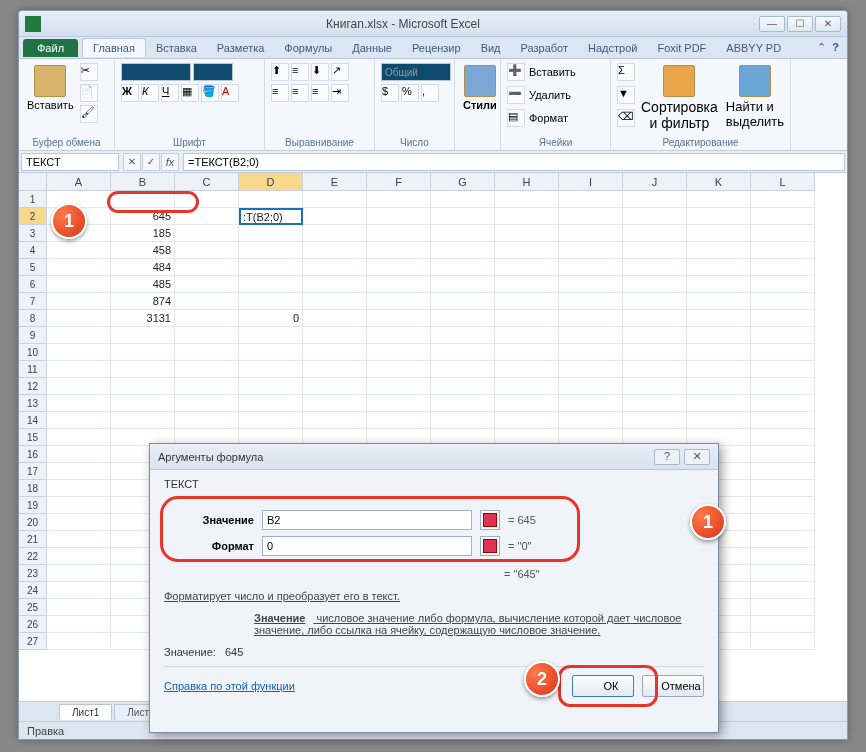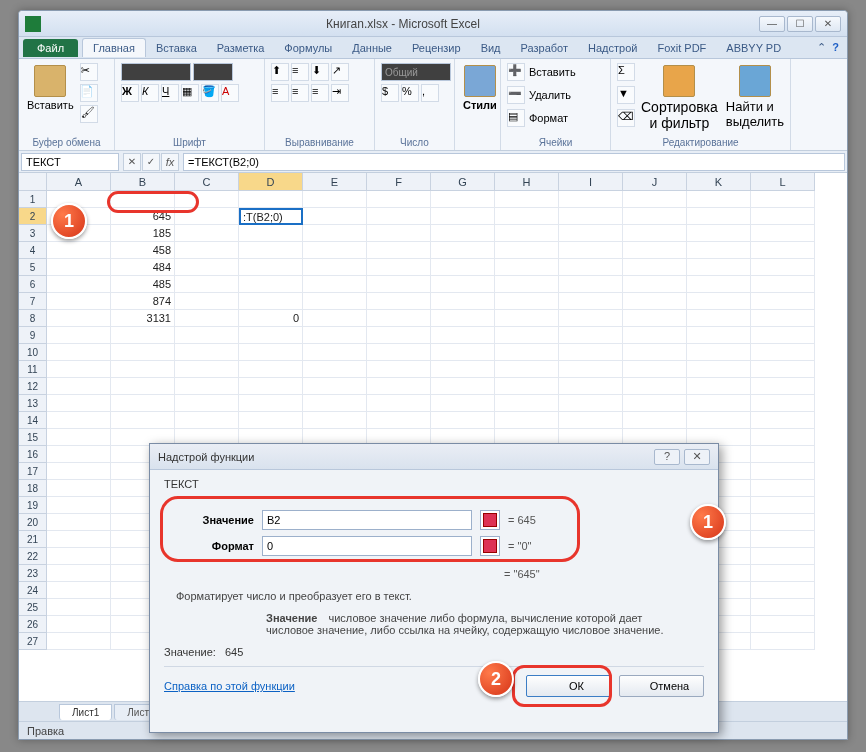--- a/index.html
+++ b/index.html
@@ -16,21 +16,21 @@
 .rtab.active{background:#f4f7fb;border:1px solid #b8c7db;border-bottom:none;border-radius:3px 3px 0 0;}
 .ribbon-tabs .help{margin-left:auto;display:flex;gap:6px;padding-right:8px;color:#3b5a86;}
 .ribbon{height:92px;background:#f4f7fb;border-bottom:1px solid #c3cfde;display:flex;}
 .rgrp{border-right:1px solid #d2dbe7;padding:4px 6px 2px;display:flex;flex-direction:column;justify-content:space-between;}
 .rgrp-label{text-align:center;color:#5a7399;font-size:10px;padding-top:2px;}
 .rgrp-body{display:flex;gap:4px;align-items:flex-start;flex:1;}
 .bigbtn{display:flex;flex-direction:column;align-items:center;gap:2px;padding:2px;}
 .ico{width:18px;height:18px;background:#d9b36b;border:1px solid #b38f4a;border-radius:2px;}
 .ico.big{width:32px;height:32px;}
 .smallcol{display:flex;flex-direction:column;gap:3px;}
-.dd{width:70px;height:18px;border:1px solid #b8c7db;background:#404040;padding:0 3px;color:#999;font-size:10px;display:flex;align-items:center;}
+.dd{width:70px;height:18px;border:1px solid #b8c7db;background:#0c4a6e;padding:0 3px;color:#999;font-size:10px;display:flex;align-items:center;}
 .btnrow{display:flex;gap:2px;}
 .sq{width:18px;height:18px;border:1px solid #d2dbe7;background:#f9fbfd;}
 .namebox-row{height:22px;background:#e8eef6;border-bottom:1px solid #c3cfde;display:flex;align-items:center;padding:0 2px;}
 .namebox{width:98px;height:18px;border:1px solid #b8c7db;background:#fff;padding:0 4px;display:flex;align-items:center;}
 .fx-btns{display:flex;gap:1px;margin:0 4px;}
 .fx-btn{width:18px;height:18px;border:1px solid #c3cfde;background:#f4f7fb;text-align:center;line-height:16px;color:#555;font-size:10px;}
 .formula-bar{flex:1;height:18px;border:1px solid #b8c7db;background:#fff;padding:0 4px;display:flex;align-items:center;}
 .grid-wrap{position:relative;height:520px;overflow:hidden;background:#fff;}
 .col-headers{display:flex;position:absolute;top:0;left:0;height:18px;}
 .rowhdr-corner{width:28px;height:18px;background:#eef2f8;border-right:1px solid #c8d2e0;border-bottom:1px solid #c8d2e0;}
@@ -48,26 +48,26 @@
 .dlg-title .dbtn{width:26px;height:16px;border:1px solid #a8b8ce;background:#eef2f8;text-align:center;line-height:13px;color:#555;border-radius:2px;}
 .dlg-body{padding:8px 14px;}
 .dlg-fn{color:#333;margin-bottom:8px;}
 .args{position:relative;padding:6px 0;}
 .arg-row{display:flex;align-items:center;gap:8px;margin:6px 0;}
 .arg-label{width:90px;text-align:right;font-weight:bold;}
 .arg-input{width:210px;height:20px;border:1px solid #9cb0cb;background:#fff;padding:0 4px;}
 .arg-ref{width:20px;height:20px;border:1px solid #9cb0cb;background:#fff;display:flex;align-items:center;justify-content:center;}
 .arg-ref::before{content:"";width:12px;height:12px;background:#d35;border:1px solid #900;}
 .arg-result{color:#555;}
-.dlg-desc{color:#444;margin:10px 12px;font-size:11px;}
+.dlg-desc{color:#444;margin:10px 0;font-size:11px;text-decoration:underline;}
 .dlg-desc .bold{font-weight:bold;margin-right:8px;}
 .dlg-bottom{display:flex;align-items:center;padding:8px 0;border-top:1px solid #d0d8e4;margin-top:8px;}
 .dlg-link{color:#0b61c4;text-decoration:underline;cursor:pointer;}
 .dlg-btns{margin-left:auto;display:flex;gap:8px;position:relative;}
-.dbtn2{width:85px;height:22px;border:1px solid #9aa9bf;background:linear-gradient(#fefefe,#e4e9f0);border-radius:2px;padding-left:16px;}
+.dbtn2{width:62px;height:22px;border:1px solid #9aa9bf;background:linear-gradient(#fefefe,#e4e9f0);border-radius:2px;padding-left:16px;}
 .sheet-tabs{position:absolute;bottom:18px;left:0;right:0;height:20px;background:#dde5ef;border-top:1px solid #c3cfde;display:flex;align-items:center;padding-left:40px;}
 .stab{padding:2px 12px;background:#fff;border:1px solid #b8c7db;border-bottom:none;border-radius:0 0 3px 3px;margin-right:2px;font-size:10px;color:#333;}
 .stab:not(.active){background:#e8eef6;color:#555;}
 .status{position:absolute;bottom:0;left:0;right:0;height:18px;background:#dde5ef;border-top:1px solid #c3cfde;padding:0 8px;display:flex;align-items:center;color:#444;font-size:10px;}
 </style>
 </head>
 <body>
 
 <div class="window">
   <div class="titlebar">
@@ -650,21 +650,21 @@
           <div class="cell"></div>
         </div>
       </div>
 
     <div class="annot" style="left:88px;top:18px;width:92px;height:22px;"></div>
     <div class="badge" style="left:32px;top:30px;">1</div>
   </div>
 
   <div class="dialog">
     <div class="dlg-title">
-      <span>Надстрой функции</span>
+      <span>Аргументы формула</span>
       <div class="dbtns">
         <div class="dbtn">?</div>
         <div class="dbtn">✕</div>
       </div>
     </div>
     <div class="dlg-body">
       <div class="dlg-fn">ТЕКСТ</div>
       <div class="args">
         <div class="annot" style="left:-4px;top:-2px;width:420px;height:66px;border-radius:18px;"></div>
         <div class="badge" style="right:-22px;top:6px;">1</div>

